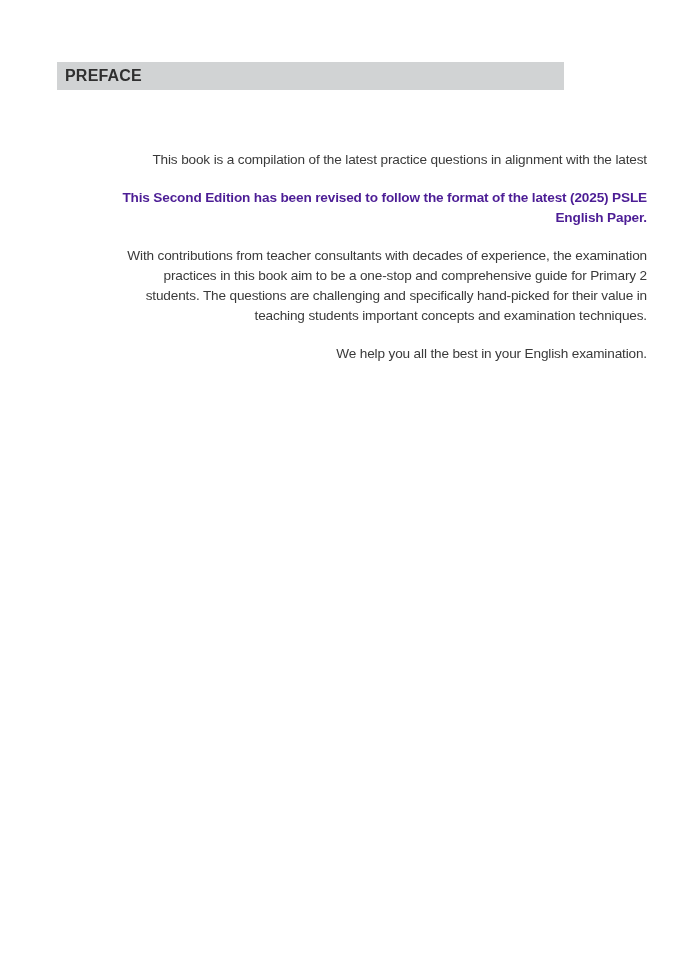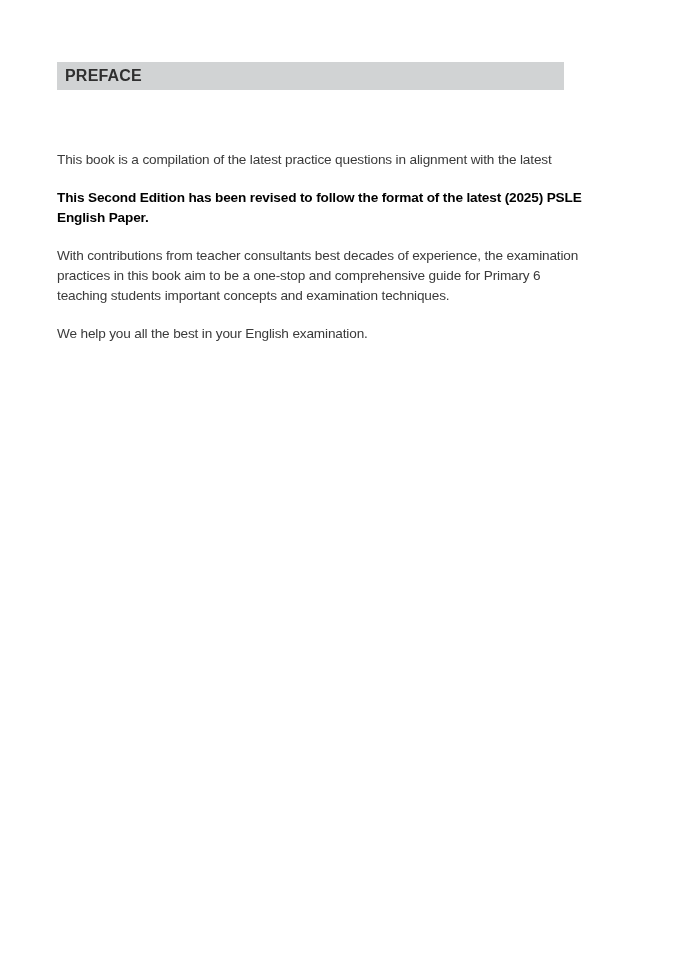--- a/index.html
+++ b/index.html
@@ -46,24 +46,25 @@
       left: 57px;
       top: 150px;
       width: 590px;
     }
     .para {
       margin: 0 0 18px 0;
       font-size: 13.6px;
       line-height: 20px;
       color: #3a3a3a;
       letter-spacing: -0.15px;
+      text-align: right;
     }
     .para.bold {
       font-weight: bold;
-      color: #000000;
+      color: #4c1d95;
     }
     .line {
       display: block;
       white-space: nowrap;
     }
   </style>
 </head>
 <body>
 
 <div class="page">
@@ -73,22 +74,23 @@
 
   <div class="content">
     <p class="para">
       <span class="line">This book is a compilation of the latest practice questions in alignment with the latest</span>
     </p>
     <p class="para bold">
       <span class="line">This Second Edition has been revised to follow the format of the latest (2025) PSLE</span>
       <span class="line">English Paper.</span>
     </p>
     <p class="para">
-      <span class="line">With contributions from teacher consultants best decades of experience, the examination</span>
-      <span class="line">practices in this book aim to be a one-stop and comprehensive guide for Primary 6</span>
+      <span class="line">With contributions from teacher consultants with decades of experience, the examination</span>
+      <span class="line">practices in this book aim to be a one-stop and comprehensive guide for Primary 2</span>
+      <span class="line">students. The questions are challenging and specifically hand-picked for their value in</span>
       <span class="line">teaching students important concepts and examination techniques.</span>
     </p>
     <p class="para">
     </p>
     <p class="para">
       <span class="line">We help you all the best in your English examination.</span>
     </p>
   </div>
 </div>
 

